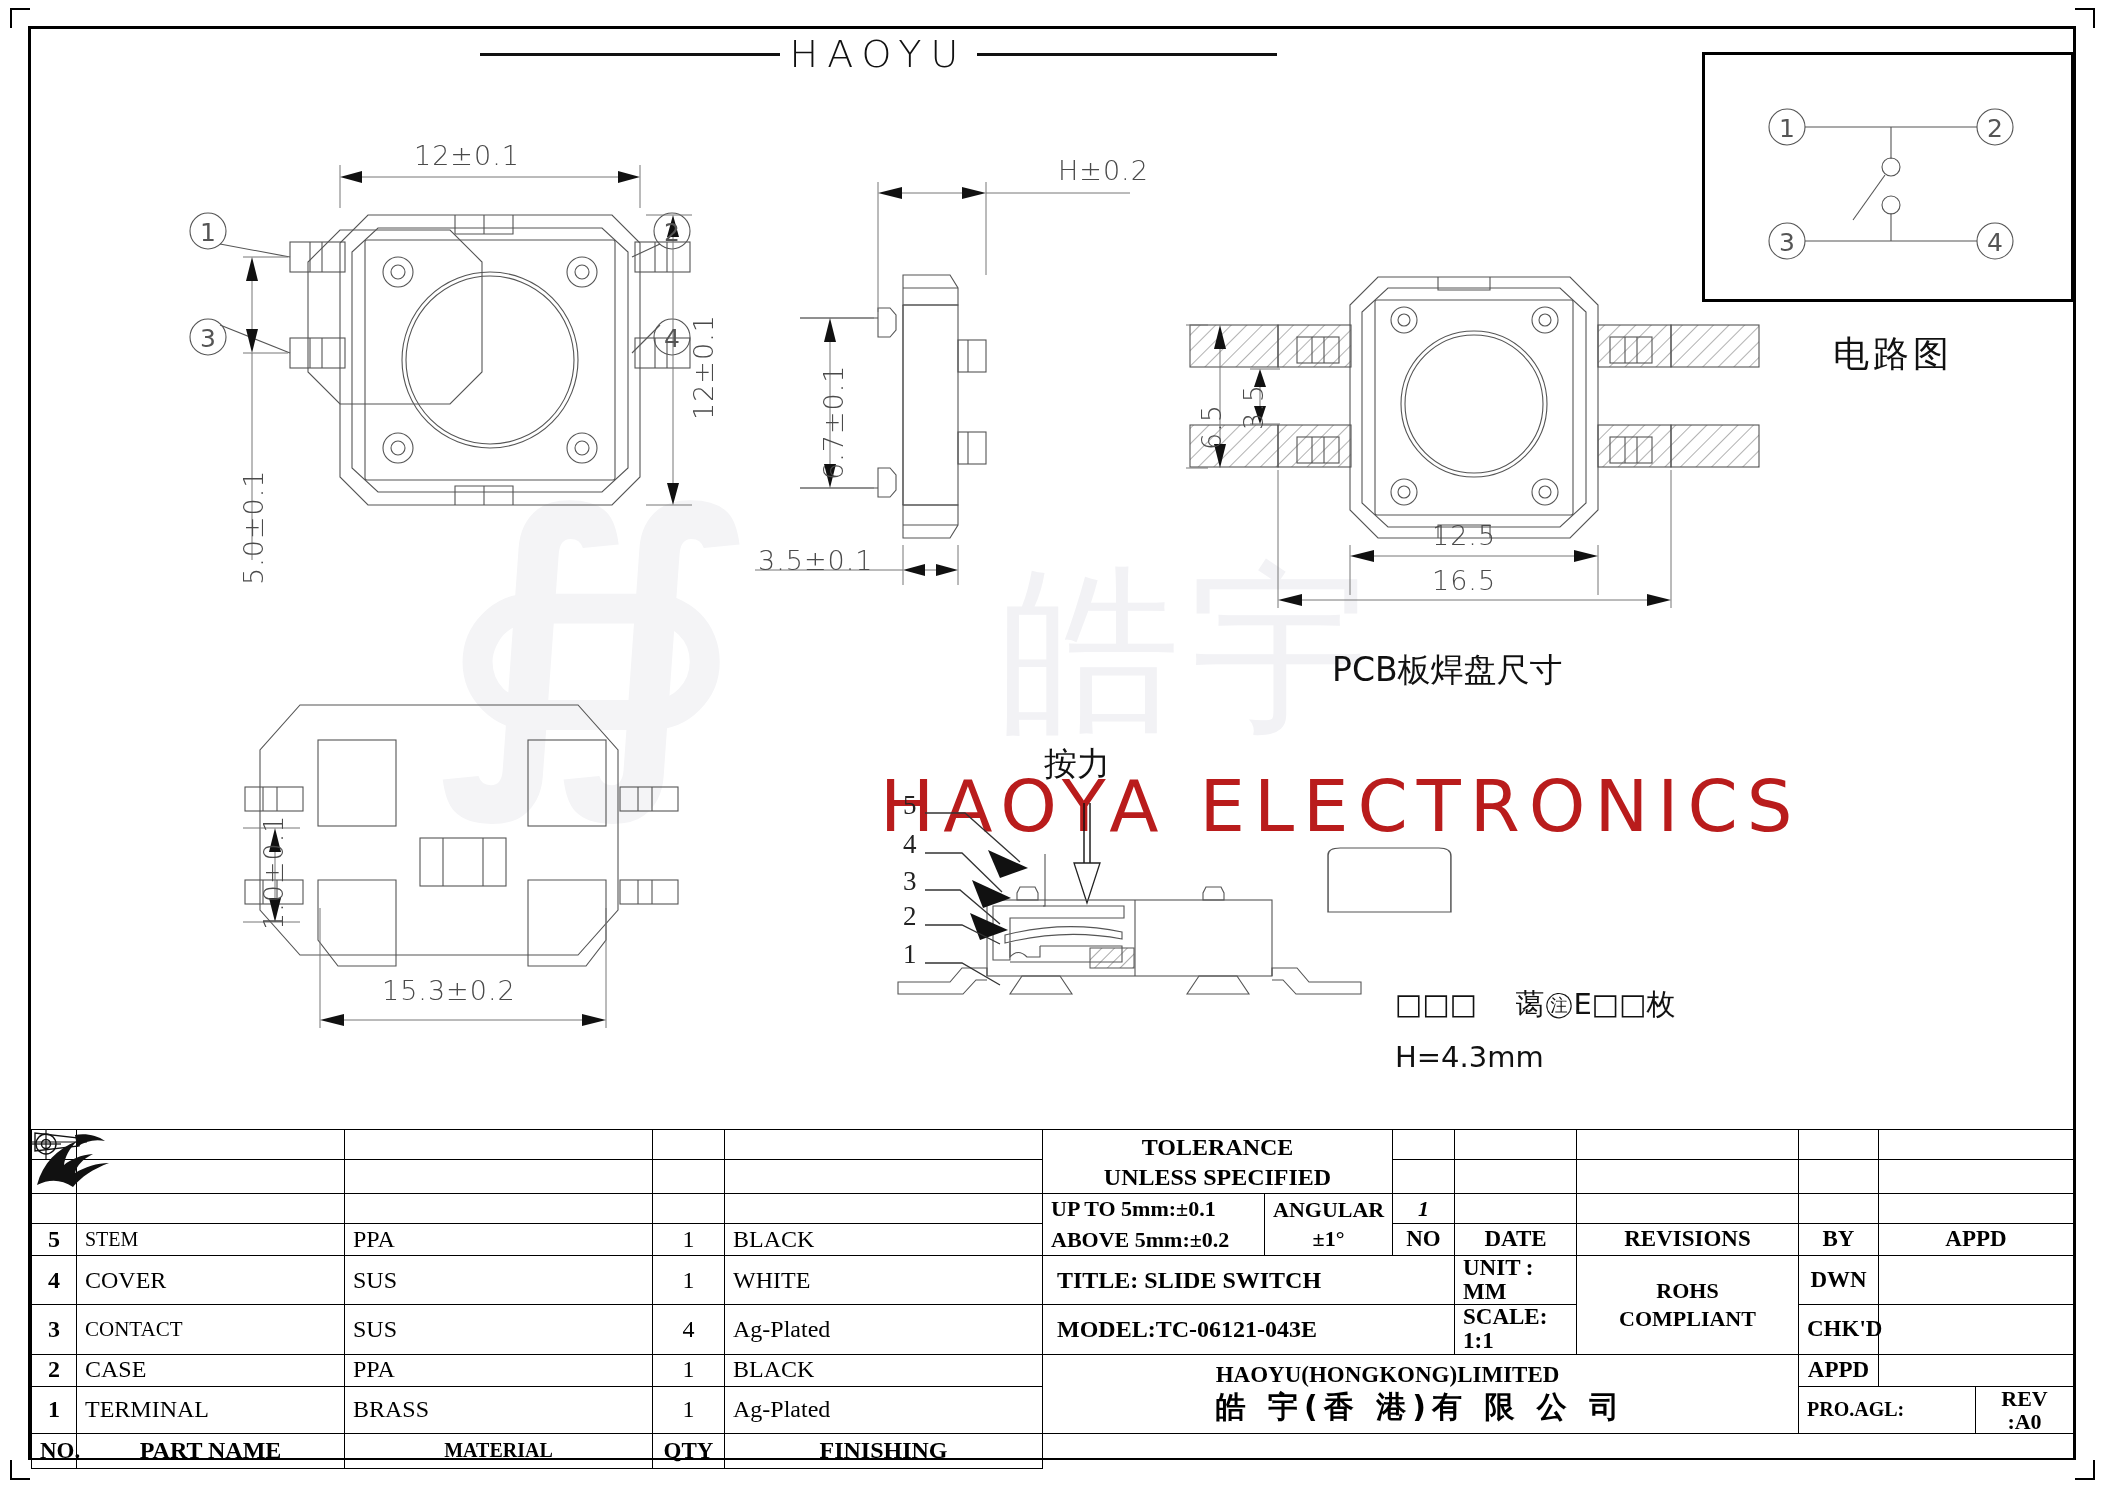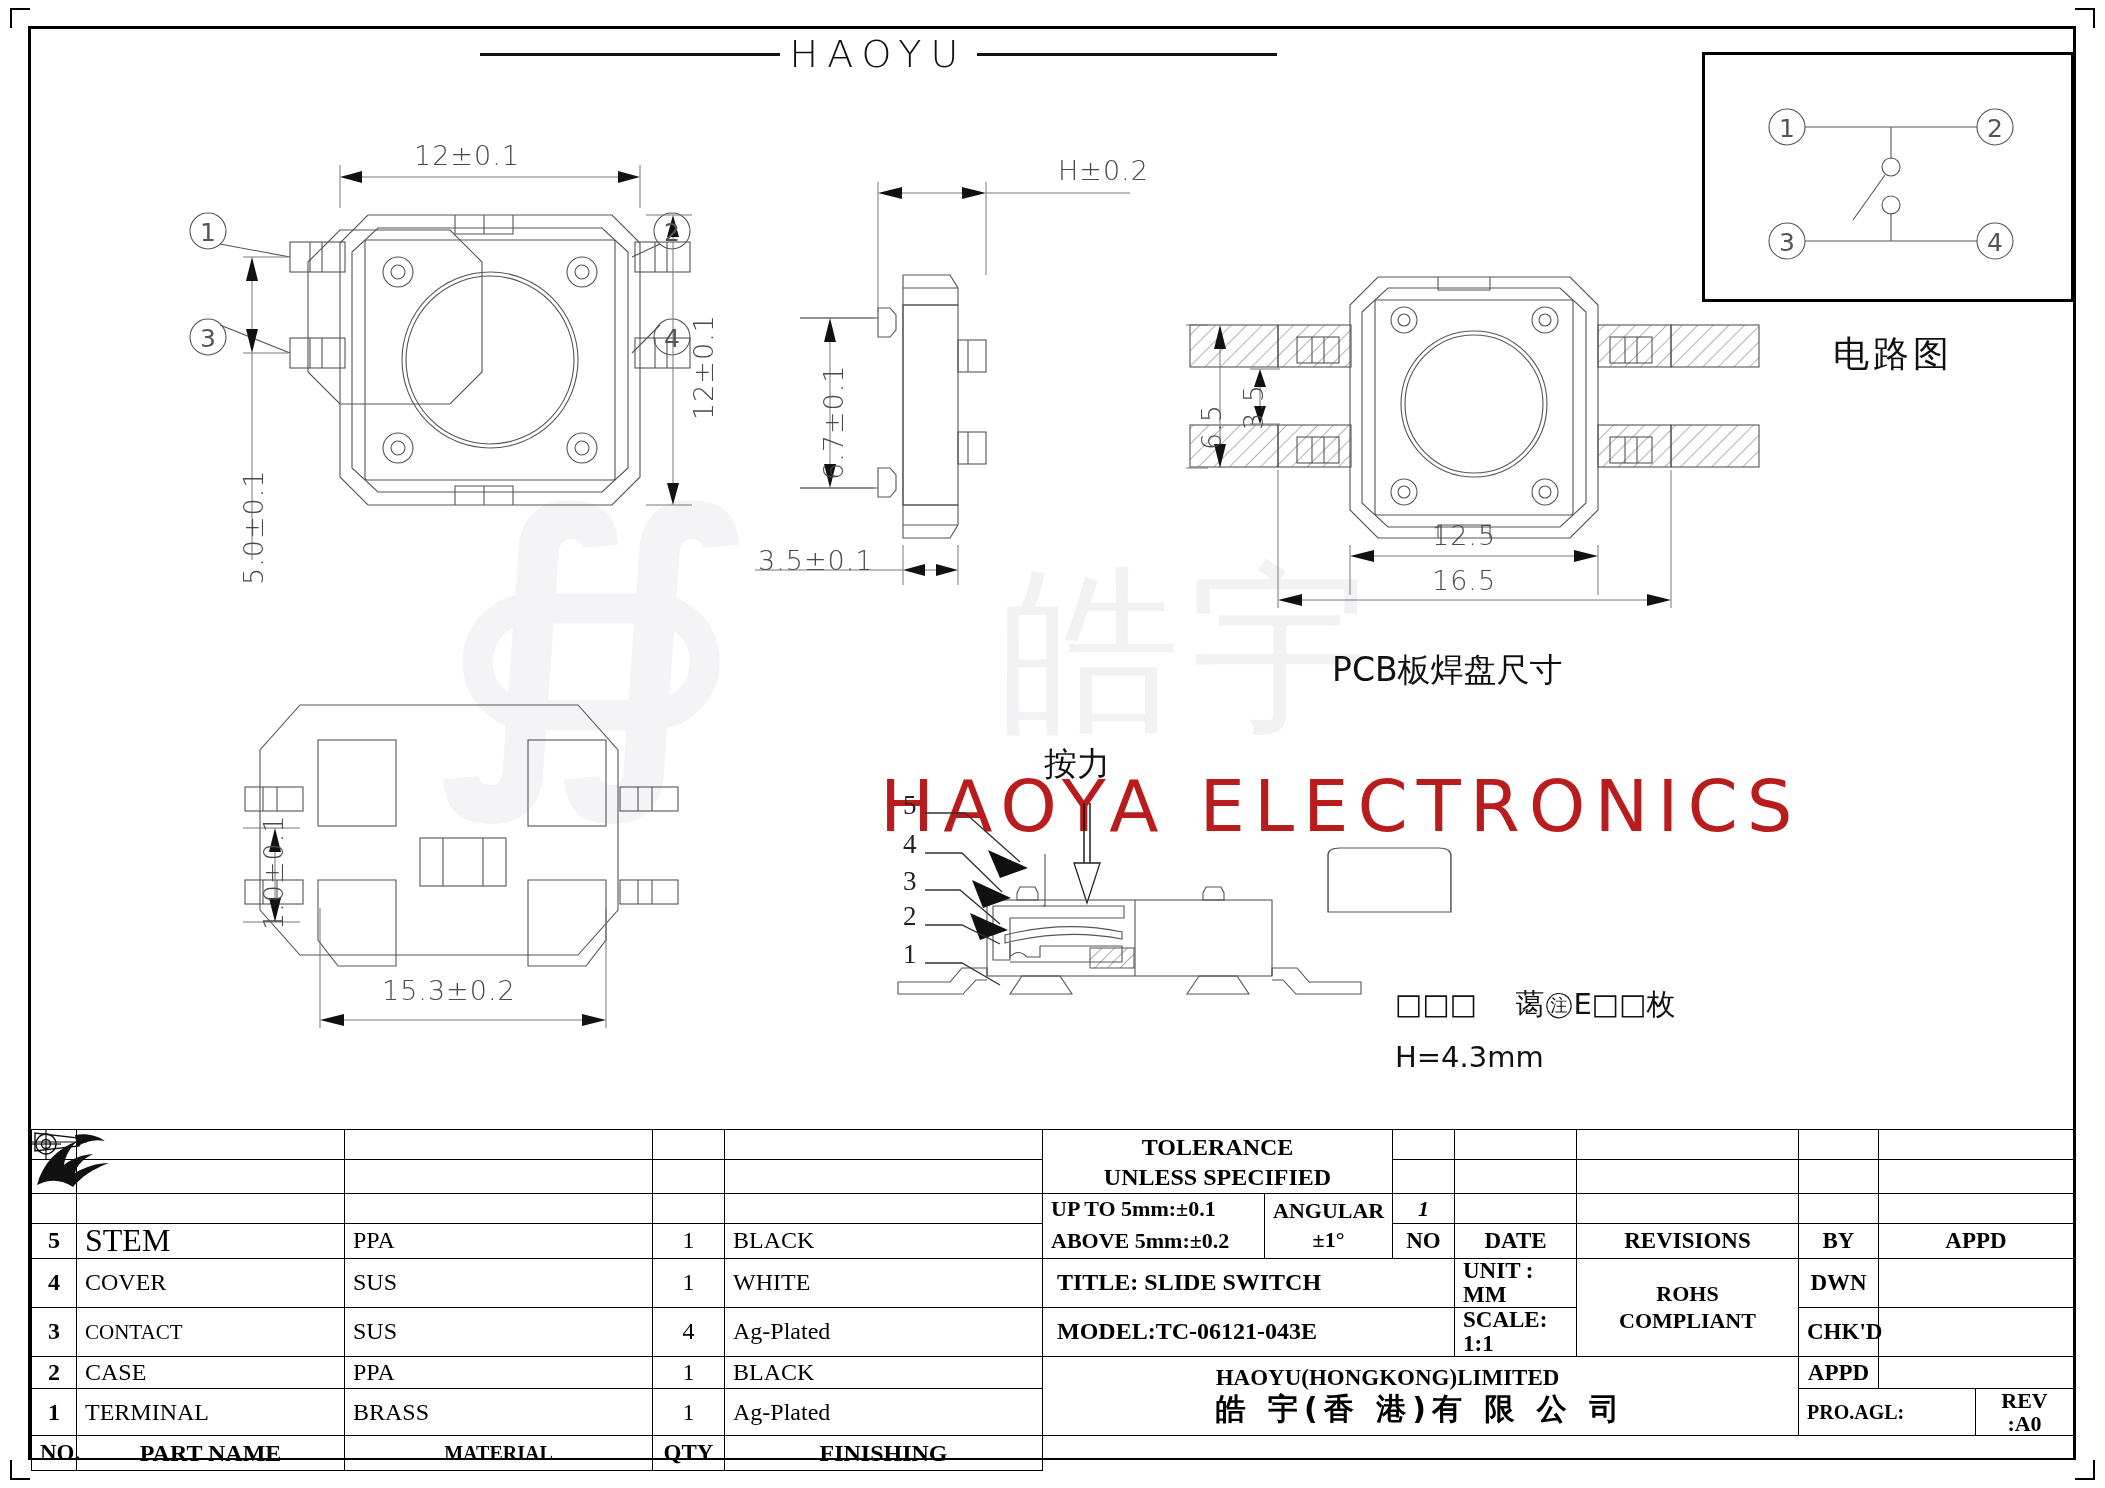--- a/index.html
+++ b/index.html
@@ -455,21 +455,21 @@
         </td>
         <td class="ctr bold" style="font-style:italic;font-size:22px;">1</td>
         <td></td>
         <td></td>
         <td></td>
         <td colspan="2"></td>
       </tr>
 
       <tr style="height:32px">
         <td class="ctr bold" style="font-size:24px;">5</td>
-        <td style="font-size:32px;margin-top:17px;">STEM</td>
+        <td style="font-size:20px;margin-top:17px;">STEM</td>
         <td style="font-size:24px;">PPA</td>
         <td class="ctr" style="font-size:24px;">1</td>
         <td style="font-size:24px;">BLACK</td>
         <td class="bold nobord-t" style="font-size:22px;">ABOVE 5mm:±0.2</td>
         <td class="ctr bold" style="font-size:23px;">NO</td>
         <td class="ctr bold" style="font-size:23px;">DATE</td>
         <td class="ctr bold" style="font-size:23px;">REVISIONS</td>
         <td class="ctr bold" style="font-size:23px;">BY</td>
         <td colspan="2" class="ctr bold" style="font-size:23px;">APPD</td>
       </tr>

